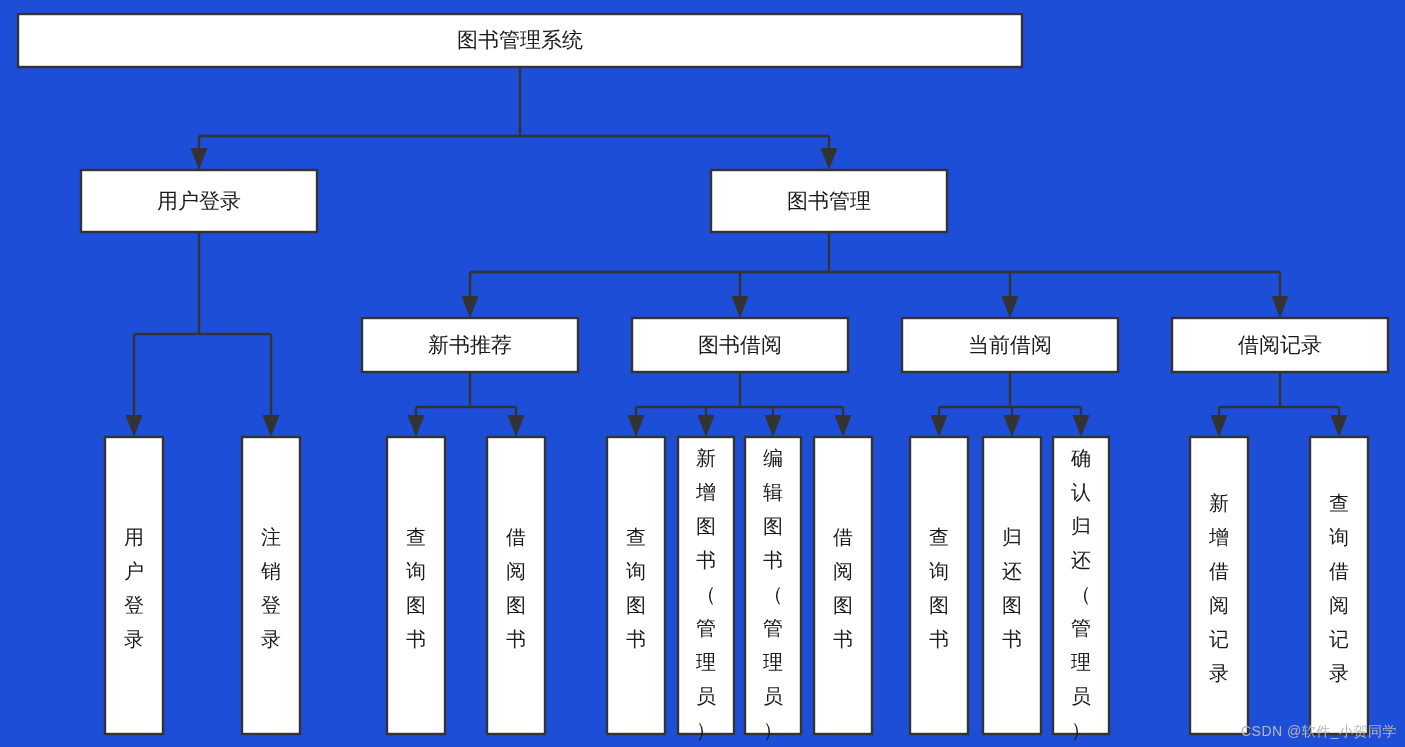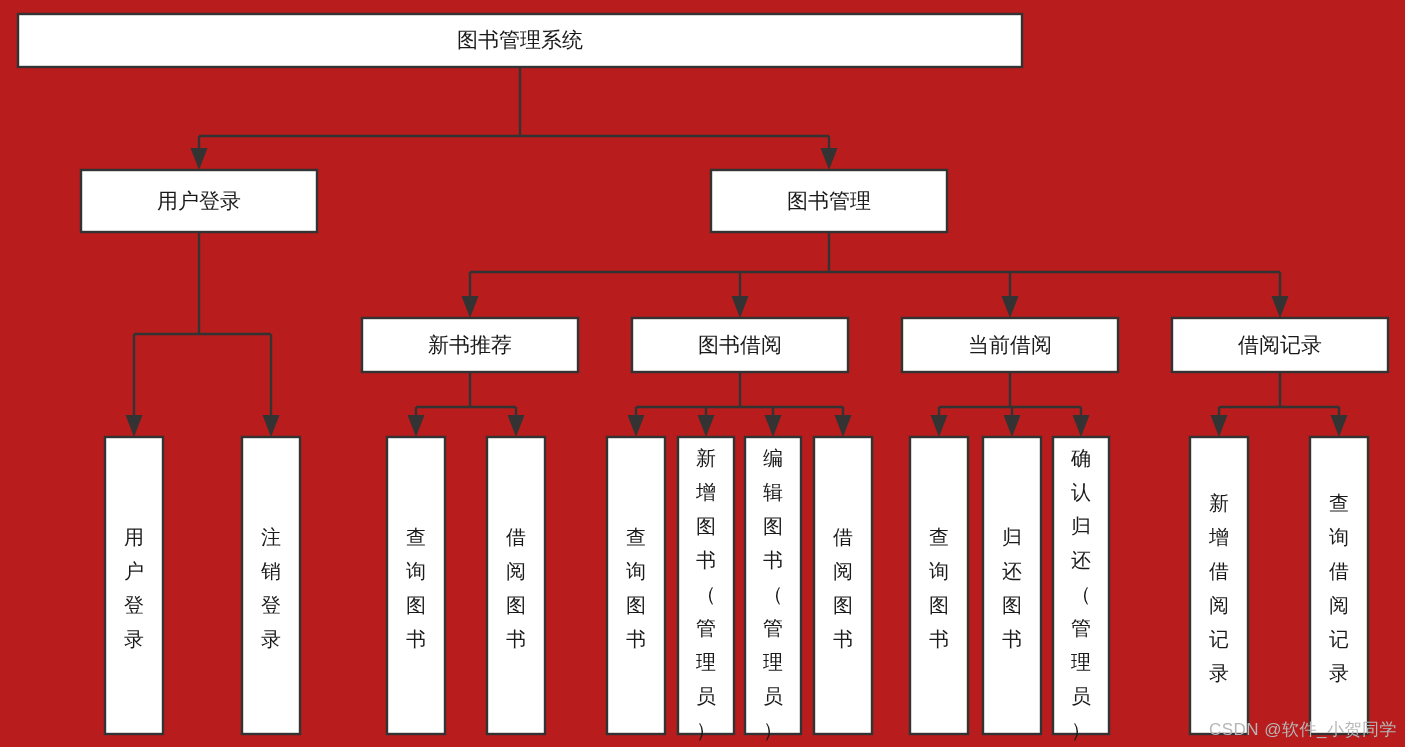--- a/index.html
+++ b/index.html
@@ -10,21 +10,21 @@
   body {
     width: 1405px;
     height: 747px;
     font-family: "Liberation Sans", "DejaVu Sans", sans-serif;
     overflow: hidden;
   }
   #diagram-root {
     position: relative;
     width: 1405px;
     height: 747px;
-    background: #b91c1c;
+    background: #1d4ed8;
   }
   svg.diagram-canvas {
     position: absolute;
     left: 0;
     top: 0;
     width: 1405px;
     height: 747px;
   }
   .node-box {
     fill: #ffffff;
@@ -52,21 +52,21 @@
     font-family: "Liberation Sans", "DejaVu Sans", sans-serif;
     font-size: 20px;
     fill: #1a1a1a;
     text-anchor: middle;
   }
   .watermark {
     position: absolute;
     right: 8px;
     bottom: 6px;
     font-family: "Liberation Sans", "DejaVu Sans", sans-serif;
-    font-size: 17px;
+    font-size: 14px;
     color: #b6b6b6;
     white-space: nowrap;
     letter-spacing: 0.5px;
     pointer-events: none;
   }
 </style>
 </head>
 <body>
 
 <div id="diagram-root">

